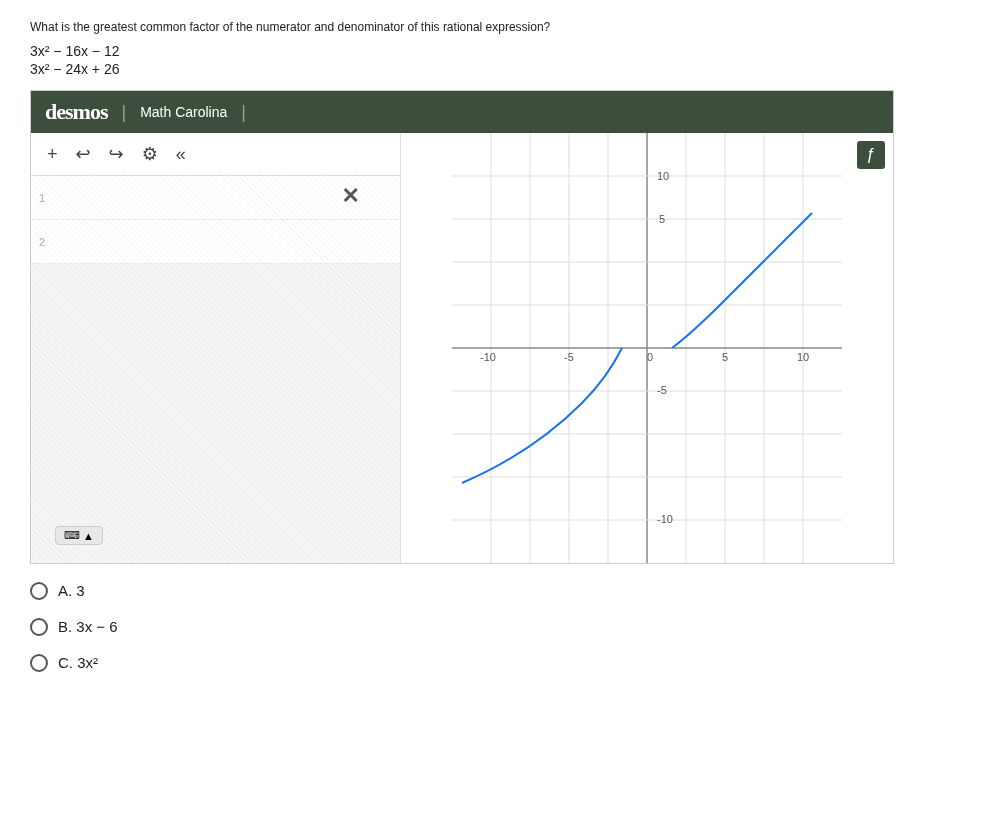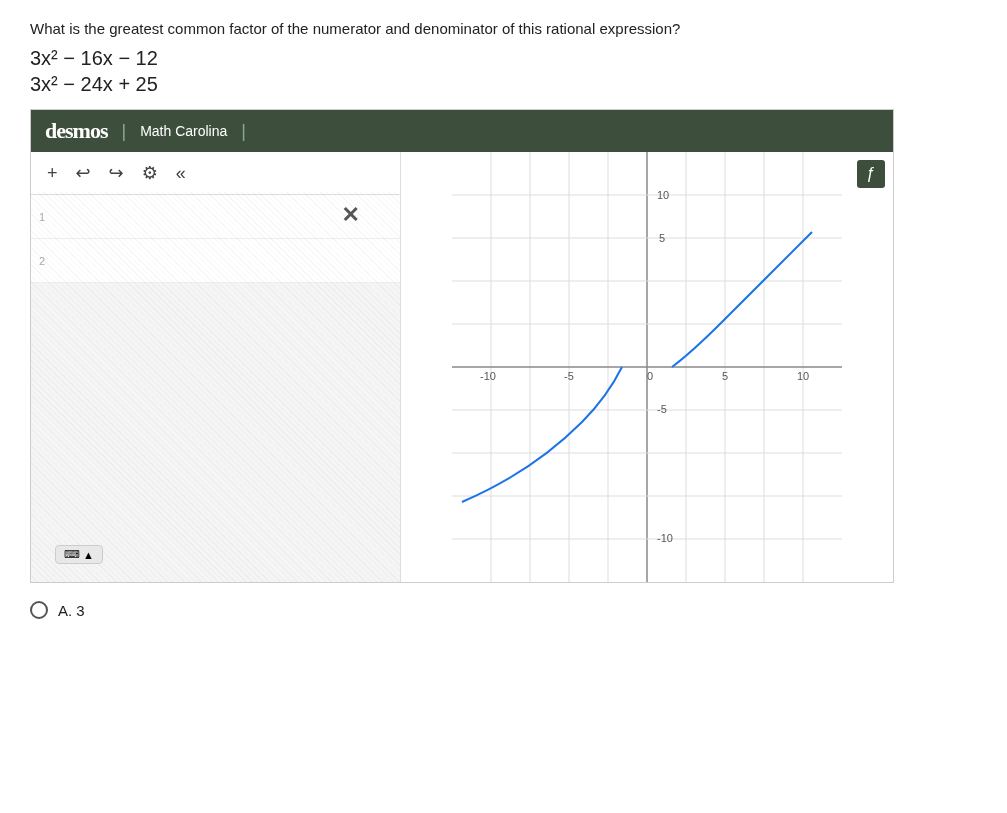--- a/index.html
+++ b/index.html
@@ -6,30 +6,30 @@
     body {
       font-family: Arial, sans-serif;
       background: #fff;
       width: 1007px;
       min-height: 813px;
       padding: 20px 30px;
       color: #222;
     }
 
     .question-text {
-      font-size: 15px;
+      font-size: 12px;
       color: #222;
       margin-bottom: 8px;
       font-family: Arial, sans-serif;
     }
 
     .fraction {
       display: inline-block;
       margin-bottom: 12px;
-      font-size: 20px;
+      font-size: 14px;
       font-family: Arial, sans-serif;
     }
     .fraction-num, .fraction-den {
       display: block;
       line-height: 1.3;
     }
     .fraction-line {
       border-top: 1px solid #222;
       width: 100%;
     }
@@ -193,21 +193,20 @@
       gap: 3px;
       margin: 8px 12px;
     }
 
     .answers-section {
       margin-top: 8px;
     }
 
     .answer-choice {
       display: flex;
-      align-items: center;
       gap: 10px;
       margin: 18px 0;
       font-size: 16px;
       cursor: pointer;
     }
 
     .radio-circle {
       width: 18px;
       height: 18px;
       border-radius: 50%;
@@ -228,21 +227,21 @@
 
 
 
 
 <p class="question-text">What is the greatest common factor of the numerator and denominator of this rational expression?</p>
 
 
 <div class="fraction">
   <span class="fraction-num">3x² − 16x − 12</span>
   <span class="fraction-line"></span>
-  <span class="fraction-den">3x² − 24x + 25</span>
+  <span class="fraction-den">3x² − 24x + 26</span>
 </div>
 
 
 <div class="desmos-container">
 
   <div class="desmos-header">
     <span class="desmos-logo">desmos</span>
     <span class="desmos-separator">|</span>
     <span>Math Carolina</span>
     <span class="desmos-separator">|</span>
@@ -331,19 +330,31 @@
 
 <div class="answers-section">
 
   <div class="answer-choice">
     <div class="radio-circle"></div>
     <span class="answer-label">
       <span>A.</span> <span>3</span>
     </span>
   </div>
 
-
+  <div class="answer-choice">
+    <div class="radio-circle"></div>
+    <span class="answer-label">
+      <span>B.</span> <span>3x − 6</span>
+    </span>
+  </div>
+
+  <div class="answer-choice">
+    <div class="radio-circle"></div>
+    <span class="answer-label">
+      <span>C.</span> <span>3x²</span>
+    </span>
+  </div>
 
 
 </div>
 
 
 
 
 </body></html>

